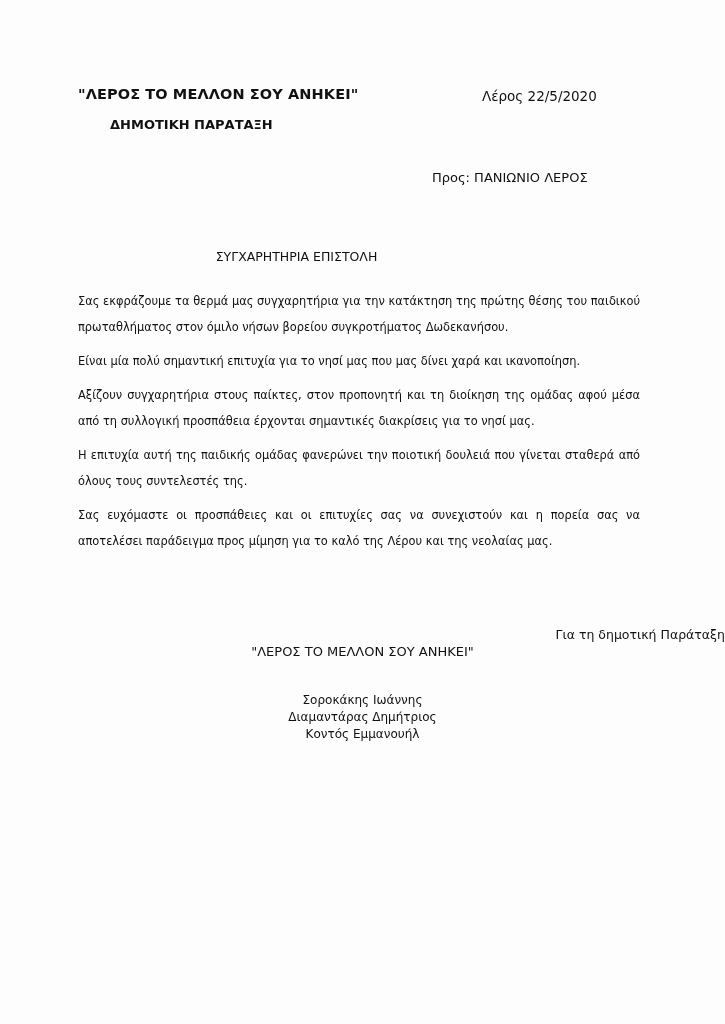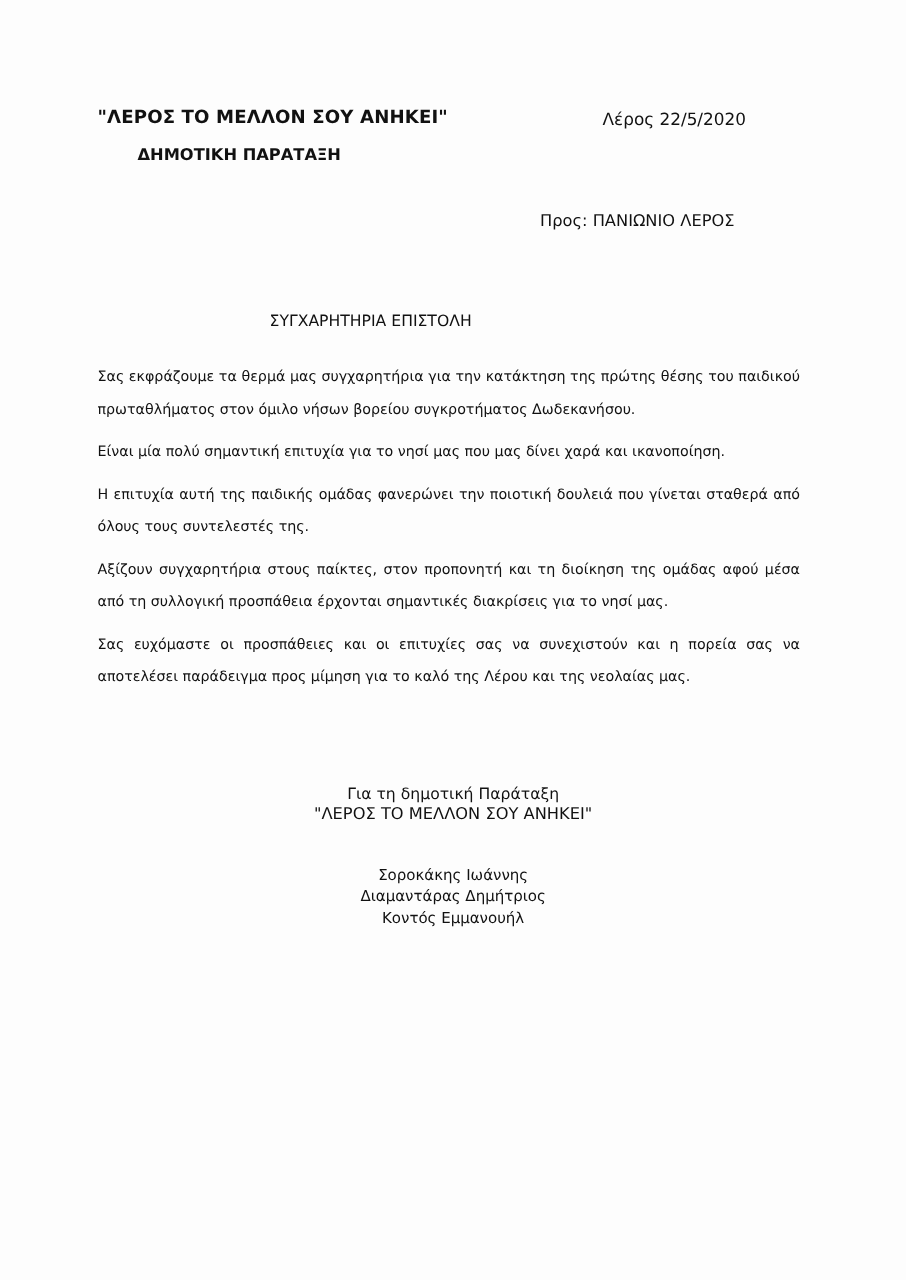--- a/index.html
+++ b/index.html
@@ -49,21 +49,21 @@
       line-height: 26px;
       text-align: justify;
     }
     .body-text p {
       margin: 0 0 8px 0;
       text-align: justify;
       text-align-last: left;
     }
     .closing-1 {
       left: 0; width: 725px; top: 627px;
-      text-align: center;
+      text-align: right;
       font-size: 12.5px;
       padding-left: 0;
     }
     .closing-2 {
       left: 0; width: 725px; top: 644px;
       text-align: center;
       font-size: 13px;
     }
     .signatories {
       position: absolute;
@@ -81,22 +81,22 @@
 <div class="abs org-sub">ΔΗΜΟΤΙΚΗ ΠΑΡΑΤΑΞΗ</div>
 <div class="abs date">Λέρος 22/5/2020</div>
 
 <div class="abs recipient">Προς: ΠΑΝΙΩΝΙΟ ΛΕΡΟΣ</div>
 
 <div class="abs subject">ΣΥΓΧΑΡΗΤΗΡΙΑ ΕΠΙΣΤΟΛΗ</div>
 
 <div class="body-text">
   <p>Σας εκφράζουμε τα θερμά μας συγχαρητήρια για την κατάκτηση της πρώτης θέσης του παιδικού πρωταθλήματος στον όμιλο νήσων βορείου συγκροτήματος Δωδεκανήσου.</p>
   <p>Είναι μία πολύ σημαντική επιτυχία για το νησί μας που μας δίνει χαρά και ικανοποίηση.</p>
+  <p>Αξίζουν συγχαρητήρια στους παίκτες, στον προπονητή και τη διοίκηση της ομάδας αφού μέσα από τη συλλογική προσπάθεια έρχονται σημαντικές διακρίσεις για το νησί μας.</p>
   <p>Η επιτυχία αυτή της παιδικής ομάδας φανερώνει την ποιοτική δουλειά που γίνεται σταθερά  από όλους τους συντελεστές της.</p>
-  <p>Αξίζουν συγχαρητήρια στους παίκτες, στον προπονητή και τη διοίκηση της ομάδας αφού μέσα από τη συλλογική προσπάθεια έρχονται σημαντικές διακρίσεις για το νησί μας.</p>
   <p>Σας ευχόμαστε οι προσπάθειες και οι επιτυχίες σας να συνεχιστούν και η πορεία σας να αποτελέσει παράδειγμα προς μίμηση  για το καλό της Λέρου και της νεολαίας μας.</p>
 </div>
 
 <div class="abs closing-1">Για τη δημοτική Παράταξη</div>
 <div class="abs closing-2">"ΛΕΡΟΣ ΤΟ ΜΕΛΛΟΝ ΣΟΥ ΑΝΗΚΕΙ"</div>
 
 <div class="signatories">
   <div>Σοροκάκης Ιωάννης</div>
   <div>Διαμαντάρας Δημήτριος</div>
   <div>Κοντός Εμμανουήλ</div>

